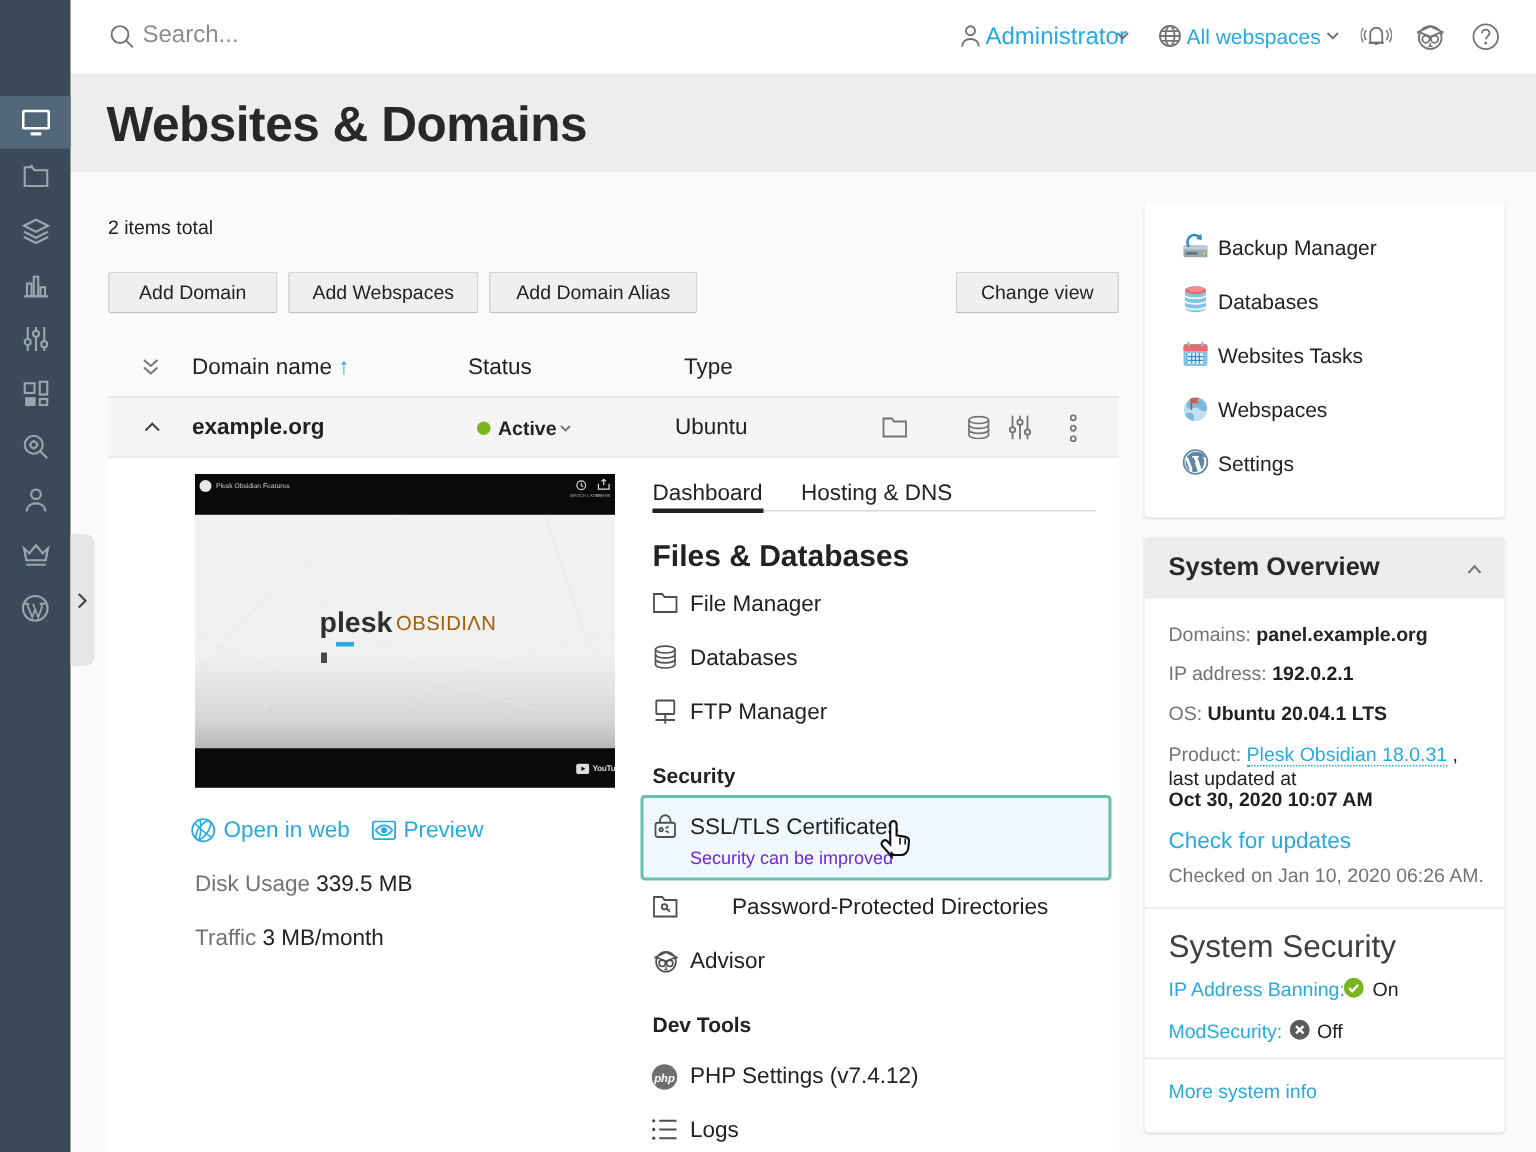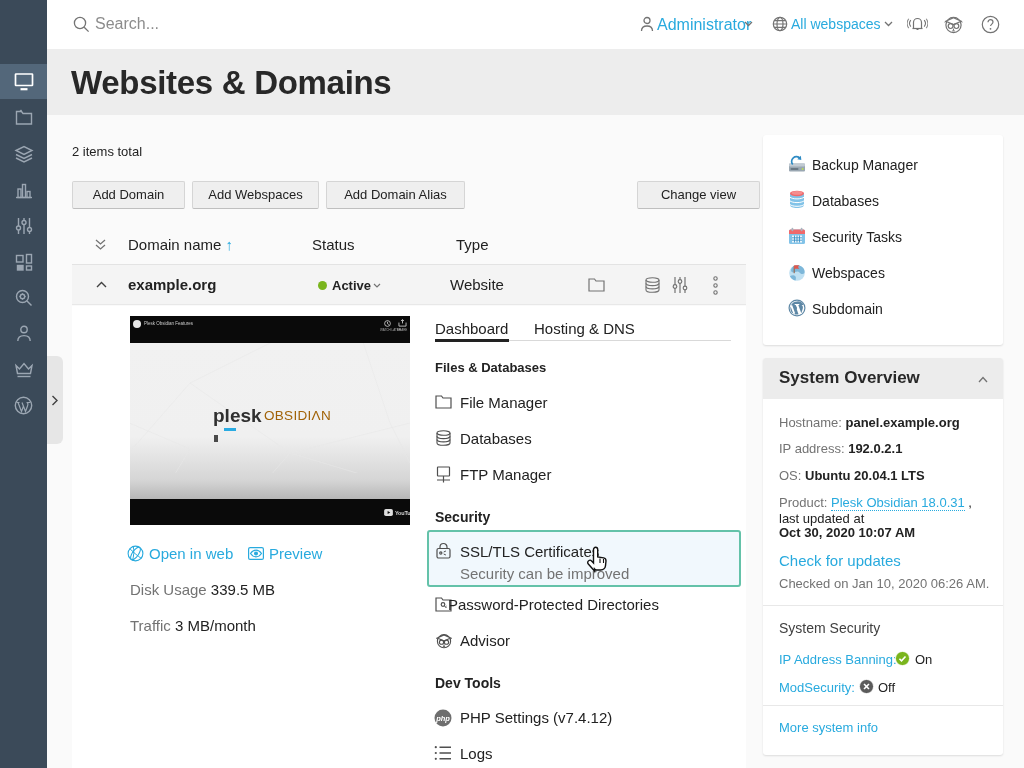--- a/index.html
+++ b/index.html
@@ -138,40 +138,40 @@
 <div class="abs" style="left:47px;top:356px;width:16px;height:88px;background:#e6e6e6;border-radius:0 6px 6px 0"></div>
 <svg class="abs" style="left:51px;top:395px" width="8" height="11" viewBox="0 0 8 11" fill="none" stroke="#404040" stroke-width="1.4">
     <path d="M1.5 1l4.5 4.5L1.5 10"></path>
   </svg>
 
 <div class="abs t13" style="left:72px;top:144px">2 items total</div>
 
 <div class="btn" style="left:72px;top:181px;width:113px">Add Domain</div>
 <div class="btn" style="left:192px;top:181px;width:127px">Add Webspaces</div>
 <div class="btn" style="left:326px;top:181px;width:139px">Add Domain Alias</div>
-<div class="btn" style="left:637px;top:181px;width:123px">Change view</div>
+<div class="btn" style="left:637px;top:181px;width:109px">Change view</div>
 
 <svg class="abs" style="left:95px;top:239px" width="11" height="12" viewBox="0 0 11 12" fill="none" stroke="#737373" stroke-width="1.3">
     <path d="M1 1l4.5 4L10 1M1 6l4.5 4L10 6"></path>
   </svg>
 <div class="abs t15" style="left:128px;top:236px">Domain name <span style="color:#28aade">↑</span></div>
 <div class="abs t15" style="left:312px;top:236px">Status</div>
 <div class="abs t15" style="left:456px;top:236px">Type</div>
 
 <div class="abs" style="left:72px;top:264px;width:674px;height:41px;background:#f4f4f4;border-top:1px solid #e3e3e3;border-bottom:1px solid #e8e8e8"></div>
 <svg class="abs" style="left:96px;top:281px" width="11" height="7" viewBox="0 0 11 7" fill="none" stroke="#404040" stroke-width="1.4">
     <path d="M1 6l4.5-4.5L10 6"></path>
   </svg>
 <div class="abs t15 b" style="left:128px;top:276px">example.org</div>
 <div class="abs" style="left:318px;top:281px;width:9px;height:9px;border-radius:50%;background:#7ab51d"></div>
 <div class="abs b" style="left:332px;top:278px;font-size:13px">Active</div>
 <svg class="abs" style="left:373px;top:283px" width="8" height="5" viewBox="0 0 8 5" fill="none" stroke="#737373" stroke-width="1.2">
     <path d="M1 1l3 3 3-3"></path>
   </svg>
-<div class="abs t15" style="left:450px;top:276px">Website</div>
+<div class="abs t15" style="left:450px;top:276px">Ubuntu</div>
 <svg class="abs" style="left:588px;top:278px" width="17" height="14" viewBox="0 0 17 14" fill="none" stroke="#737373" stroke-width="1.2">
     <path d="M1 13V1h5.5l1.5 2h8v10z"></path>
   </svg>
 <svg class="abs" style="left:645px;top:277px" width="15" height="16" viewBox="0 0 15 16" fill="none" stroke="#737373" stroke-width="1.1">
     <ellipse cx="7.5" cy="3" rx="6.5" ry="2.3"></ellipse>
     <path d="M1 3v10c0 1.3 2.9 2.3 6.5 2.3s6.5-1 6.5-2.3V3"></path>
     <path d="M1 6.3c0 1.3 2.9 2.3 6.5 2.3s6.5-1 6.5-2.3M1 9.6c0 1.3 2.9 2.3 6.5 2.3s6.5-1 6.5-2.3"></path>
   </svg>
 <svg class="abs" style="left:672px;top:277px" width="16" height="16" viewBox="0 0 16 16" fill="none" stroke="#737373" stroke-width="1.2">
     <path d="M3 0v16M8 0v16M13 0v16"></path>
@@ -234,21 +234,21 @@
   </svg>
 <div class="abs blue t15" style="left:269px;top:545px">Preview</div>
 <div class="abs t15" style="left:130px;top:581px"><span class="gray">Disk Usage</span> 339.5 MB</div>
 <div class="abs t15" style="left:130px;top:617px"><span class="gray">Traffic</span> 3 MB/month</div>
 
 <div class="abs" style="left:435px;top:340px;width:296px;height:1px;background:#d9d9d9"></div>
 <div class="abs" style="left:435px;top:339px;width:74px;height:3px;background:#222"></div>
 <div class="abs t15" style="left:435px;top:320px;color:#222">Dashboard</div>
 <div class="abs t15" style="left:534px;top:320px;color:#222">Hosting &amp; DNS</div>
 
-<div class="abs b" style="left:435px;top:360px;font-size:13px">Files &amp; Databases</div>
+<div class="abs b" style="left:435px;top:360px;font-size:20px">Files &amp; Databases</div>
 
 <svg class="abs" style="left:435px;top:395px" width="17" height="14" viewBox="0 0 17 14" fill="none" stroke="#4f4f4f" stroke-width="1.2">
     <path d="M1 13V1h5.5l1.5 2h8v10z"></path>
   </svg>
 <div class="abs itext" style="left:460px;top:394px">File Manager</div>
 
 <svg class="abs" style="left:436px;top:430px" width="15" height="16" viewBox="0 0 15 16" fill="none" stroke="#4f4f4f" stroke-width="1.1">
     <ellipse cx="7.5" cy="3" rx="6.5" ry="2.3"></ellipse>
     <path d="M1 3v10c0 1.3 2.9 2.3 6.5 2.3s6.5-1 6.5-2.3V3"></path>
     <path d="M1 6.3c0 1.3 2.9 2.3 6.5 2.3s6.5-1 6.5-2.3M1 9.6c0 1.3 2.9 2.3 6.5 2.3s6.5-1 6.5-2.3"></path>
@@ -264,33 +264,33 @@
 <div class="abs b" style="left:435px;top:509px;font-size:14px">Security</div>
 
 <div class="abs" style="left:427px;top:530px;width:314px;height:57px;background:#f1f8fd;border:2px solid #64c2a9;border-radius:3px"></div>
 <svg class="abs" style="left:435px;top:542px" width="17" height="17" viewBox="0 0 17 17" fill="none" stroke="#4f4f4f" stroke-width="1.2">
     <rect x="2" y="6.5" width="13" height="9.5" rx="1.5"></rect>
     <path d="M5 6.5V5a3.5 3.5 0 017 0v1.5"></path>
     <circle cx="5.8" cy="11" r="1.1"></circle>
     <path d="M8.7 10l2.2-1M8.7 12l2.2 1" stroke-width="1"></path>
   </svg>
 <div class="abs itext" style="left:460px;top:543px">SSL/TLS Certificates</div>
-<div class="abs" style="left:460px;top:565px;font-size:15px;color:#737373">Security can be improved</div>
+<div class="abs" style="left:460px;top:565px;font-size:12px;color:#6d28d9">Security can be improved</div>
 
 <svg class="abs" style="left:586px;top:544px" width="26" height="30" viewBox="0 0 26 30">
     <path d="M8.5 27l-6.2-7c-.9-1-.8-2.5.3-3.3.9-.7 2.2-.6 3 .2l1.9 2V5.5c0-1.2 1-2.2 2.1-2.2s2.1 1 2.1 2.2v7.4l5.9 1c1.5.3 2.5 1.6 2.4 3.1l-.5 4.6c-.2 2.5-2.3 4.4-4.8 4.4h-4.1c-.8 0-1.6-.4-2.1-1z" fill="#fff" stroke="#111" stroke-width="1.4"></path>
     <path d="M14 14.5v4.5M17.5 15v4" stroke="#111" stroke-width="1.1" fill="none"></path>
   </svg>
 
 <svg class="abs" style="left:435px;top:597px" width="17" height="15" viewBox="0 0 17 15" fill="none" stroke="#4f4f4f" stroke-width="1.2">
     <path d="M1 14V1h5.5l1.5 2h8v11z"></path>
     <circle cx="8" cy="7.5" r="1.8"></circle>
     <path d="M9.3 8.8l2.2 2.2M10.5 10l1-.9" stroke-width="1"></path>
   </svg>
-<div class="abs itext" style="left:448px;top:596px">Password-Protected Directories</div>
+<div class="abs itext" style="left:488px;top:596px">Password-Protected Directories</div>
 
 <svg class="abs" style="left:435px;top:631px" width="18" height="18" viewBox="0 0 18 18" fill="none" stroke="#4f4f4f" stroke-width="1.1">
     <circle cx="9" cy="10.2" r="6.6"></circle>
     <path d="M2.3 7L9 3.9 15.7 7 9 10z" fill="#fff"></path>
     <path d="M2.3 7l-.9 1M15.7 7l.9 1" stroke-width="0.9"></path>
     <circle cx="6.5" cy="11.2" r="2.1"></circle>
     <circle cx="11.5" cy="11.2" r="2.1"></circle>
     <path d="M9 13.4v1.8M7.9 15.4h2.2" stroke-width="0.9"></path>
   </svg>
 <div class="abs itext" style="left:460px;top:632px">Advisor</div>
@@ -332,56 +332,56 @@
 <div class="abs" style="left:812px;top:193px;font-size:14px;color:#222">Databases</div>
 
 <svg class="abs" style="left:788px;top:227px" width="18" height="18" viewBox="0 0 18 18">
     <rect x="1" y="2.5" width="16" height="14.5" rx="1.5" fill="#82c3e8"></rect>
     <path d="M1 4a1.5 1.5 0 011.5-1.5h13A1.5 1.5 0 0117 4v3H1z" fill="#f0696b"></path>
     <rect x="3.5" y="0.8" width="1.8" height="3.4" rx="0.9" fill="#aab4be"></rect>
     <rect x="12.7" y="0.8" width="1.8" height="3.4" rx="0.9" fill="#aab4be"></rect>
     <rect x="4" y="8.5" width="10" height="7" fill="#fff" opacity="0.85"></rect>
     <path d="M4 10.8h10M4 13.2h10M6.5 8.5v7M9 8.5v7M11.5 8.5v7" stroke="#2e8bc4" stroke-width="0.8"></path>
   </svg>
-<div class="abs" style="left:812px;top:229px;font-size:14px;color:#222">Security Tasks</div>
+<div class="abs" style="left:812px;top:229px;font-size:14px;color:#222">Websites Tasks</div>
 
 <svg class="abs" style="left:788px;top:263px" width="18" height="18" viewBox="0 0 18 18">
     <circle cx="9" cy="10" r="7.8" fill="#bfe0f2"></circle>
     <path d="M9 2.2c3 0 6.5 1.6 7.4 5.1.8 3-.8 4.4-3.1 3.6-1.6-.6-2-2.3-4-2.3-1.7 0-2.6 1.2-4.3.9C3 9.1 2.5 7.3 3.6 5.2 4.7 3.3 6.8 2.2 9 2.2z" fill="#7db7d9"></path>
     <path d="M5.2 12.2c1.7 0 3 1.3 2.7 3.1l-.3 2.2c-2.5-.4-4.6-2-5.7-4.2.9-.7 2-1.1 3.3-1.1z" fill="#7db7d9"></path>
     <path d="M6.2 10.2V2.8" stroke="#9b5d3c" stroke-width="1"></path>
     <path d="M6.2 2.2h5.2l-1.5 1.8 1.5 1.8H6.2z" fill="#e2574c"></path>
   </svg>
 <div class="abs" style="left:812px;top:265px;font-size:14px;color:#222">Webspaces</div>
 
 <svg class="abs" style="left:788px;top:299px" width="18" height="18" viewBox="0 0 18 18">
     <circle cx="9" cy="9" r="8.5" fill="#5d87a5"></circle>
     <circle cx="9" cy="9" r="7.3" fill="#fff"></circle>
     <path d="M9 2.4a6.6 6.6 0 00-6 3.8h1.2l3 8.2 1.9-5.4-1.4-3h-1V5h4.6v1h-1l3 8.3 1.2-3.7c.9-2.6.2-3.8-.9-4.6h2A6.6 6.6 0 009 2.4z" fill="#5d87a5"></path>
     <path d="M6.5 15.1l2-5.7 2 5.9a6.8 6.8 0 01-4 0z" fill="#5d87a5"></path>
     <path d="M2.6 7.4L5.5 15A6.7 6.7 0 012.4 9c0-.5 0-1 .2-1.6z" fill="#5d87a5"></path>
   </svg>
-<div class="abs" style="left:812px;top:301px;font-size:14px;color:#222">Subdomain</div>
+<div class="abs" style="left:812px;top:301px;font-size:14px;color:#222">Settings</div>
 
 <div class="card" style="top:358px;height:397px"></div>
 <div class="abs" style="left:763px;top:358px;width:240px;height:41px;background:#ececec;border-radius:3px 3px 0 0"></div>
 <div class="abs" style="left:779px;top:368px;font-size:17px;font-weight:bold;color:#282828">System Overview</div>
 <svg class="abs" style="left:978px;top:376px" width="10" height="7" viewBox="0 0 10 7" fill="none" stroke="#737373" stroke-width="1.3">
     <path d="M1 6l4-4.5L9 6"></path>
   </svg>
-<div class="abs" style="left:779px;top:415px;font-size:13px;color:#222"><span class="gray">Hostname:</span> <b>panel.example.org</b></div>
+<div class="abs" style="left:779px;top:415px;font-size:13px;color:#222"><span class="gray">Domains:</span> <b>panel.example.org</b></div>
 <div class="abs" style="left:779px;top:441px;font-size:13px;color:#222"><span class="gray">IP address:</span> <b>192.0.2.1</b></div>
 <div class="abs" style="left:779px;top:468px;font-size:13px;color:#222"><span class="gray">OS:</span> <b>Ubuntu 20.04.1 LTS</b></div>
 <div class="abs" style="left:779px;top:495px;font-size:13px;color:#222"><span class="gray">Product:</span> <span class="blue" style="border-bottom:1px dotted #28aade">Plesk Obsidian 18.0.31</span> ,</div>
 <div class="abs" style="left:779px;top:511px;font-size:13px;color:#222">last updated at</div>
 <div class="abs b" style="left:779px;top:525px;font-size:13px;color:#222">Oct 30, 2020 10:07 AM</div>
 <div class="abs blue" style="left:779px;top:552px;font-size:15px">Check for updates</div>
 <div class="abs gray" style="left:779px;top:576px;font-size:13px">Checked on Jan 10, 2020 06:26 AM.</div>
 <div class="abs" style="left:763px;top:605px;width:240px;height:1px;background:#e8e8e8"></div>
-<div class="abs" style="left:779px;top:620px;font-size:14px;color:#404040">System Security</div>
+<div class="abs" style="left:779px;top:620px;font-size:21px;color:#404040">System Security</div>
 <div class="abs blue" style="left:779px;top:652px;font-size:13px">IP Address Banning:<span style="color:#222"> </span></div>
 <svg class="abs" style="left:895px;top:651px" width="15" height="15" viewBox="0 0 17 17">
     <circle cx="8.5" cy="8.5" r="8" fill="#7ab51d" stroke="#fff" stroke-width="1"></circle>
     <path d="M5 8.7l2.4 2.5 4.5-5" stroke="#fff" stroke-width="1.8" fill="none"></path>
   </svg>
 <div class="abs" style="left:915px;top:652px;font-size:13px;color:#222">On</div>
 <div class="abs blue" style="left:779px;top:680px;font-size:13px">ModSecurity:</div>
 <svg class="abs" style="left:859px;top:679px" width="15" height="15" viewBox="0 0 17 17">
     <circle cx="8.5" cy="8.5" r="8" fill="#5b5b5b" stroke="#fff" stroke-width="1"></circle>
     <path d="M5.7 5.7l5.6 5.6M11.3 5.7l-5.6 5.6" stroke="#fff" stroke-width="1.8" fill="none"></path>

